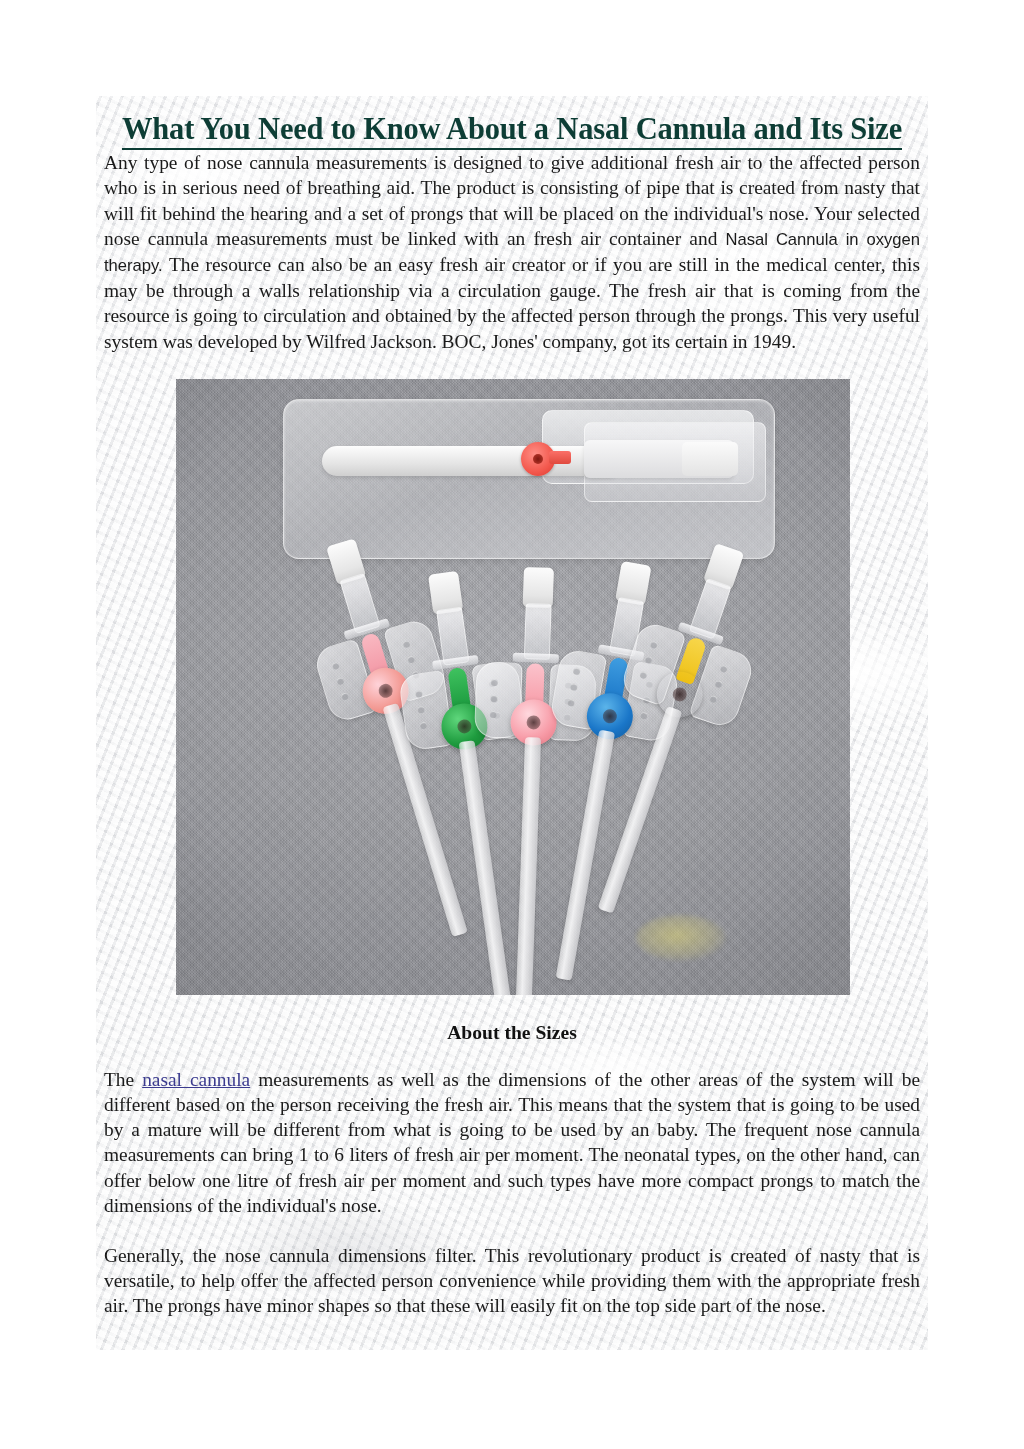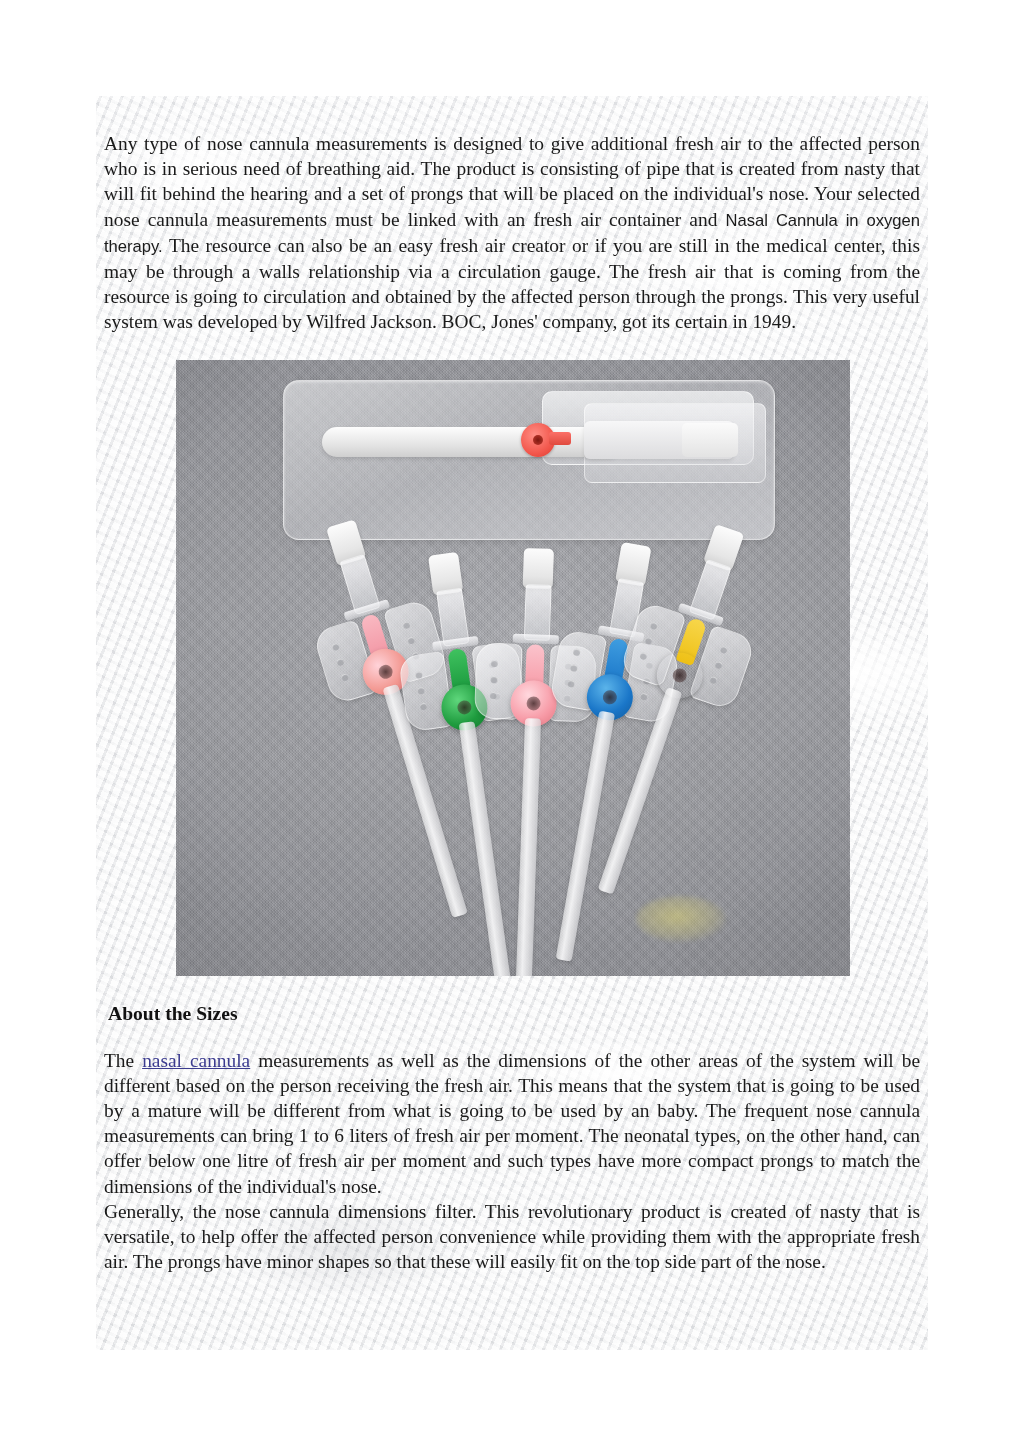--- a/index.html
+++ b/index.html
@@ -72,36 +72,37 @@
   p.body {
     margin: 0;
     color: #1a1a1a;
     font-size: 19.4px;
     line-height: 25.2px;
     text-align: justify;
     text-justify: inter-word;
     padding: 0 4px;
     font-family: "Liberation Serif", "DejaVu Serif", serif;
   }
-  #p-intro { margin-top: 27px; }
+  #p-intro { }
 
   .sans-inline {
     font-family: "Liberation Sans", "DejaVu Sans", sans-serif;
     font-size: 16.6px;
   }
 
   
   h2.section-head {
     margin: 4px;
     padding: 0 4px;
     font-family: "Liberation Serif", "DejaVu Serif", serif;
     font-weight: bold;
     font-size: 19.6px;
     line-height: 24px;
     color: #111111;
+    text-align: center;
   }
 
   
   a.inline-link {
     color: #3b3b8f;
   }
 
   
   .figure-wrap {
     margin: 25px 0 0 0;
@@ -276,20 +277,21 @@
     background: radial-gradient(ellipse at 45% 45%, rgba(215,206,120,0.62), rgba(200,192,120,0.28) 55%, rgba(190,185,130,0) 78%);
     filter: blur(2px);
   }
 </style>
 </head>
 <body>
 
 <div id="page">
   <div id="content">
 
+    <h1 class="doc-title"><span class="tl-inner">What You Need to Know About a Nasal Cannula and Its Size</span></h1>
 
     <p class="body" id="p-intro"><span>Any type of nose cannula measurements is designed to give additional fresh air to the affected person who is in serious need of breathing aid. The product is consisting of pipe that is created from nasty that will fit behind the hearing and a set of prongs that will be placed on the individual's nose. Your selected nose cannula measurements must be linked with an fresh air container and </span><span class="sans-inline">Nasal Cannula in oxygen therapy.</span><span> The resource can also be an easy fresh air creator or if you are still in the medical center, this may be through a walls relationship via a circulation gauge. The fresh air that is coming from the resource is going to circulation and obtained by the affected person through the prongs. This very useful system was developed by Wilfred Jackson. BOC, Jones' company, got its certain in 1949.</span></p>
 
     <div class="figure-wrap">
       <div id="photo">
         <div class="grain"></div>
 
         <div class="blister">
           <div class="dome"></div>
           <div class="dome2"></div>
@@ -429,16 +431,16 @@
 
         <div class="stain"></div>
         <div class="vignette"></div>
       </div>
     </div>
 
     <h2 class="section-head" style="margin-top:26px;">About the Sizes</h2>
 
     <p class="body" style="margin-top:22px;"><span>The </span><a class="inline-link" href="#">nasal cannula</a><span> measurements as well as the dimensions of the other areas of the system will be different based on the person receiving the fresh air. This means that the system that is going to be used by a mature will be different from what is going to be used by an baby. The frequent nose cannula measurements can bring 1 to 6 liters of fresh air per moment. The neonatal types, on the other hand, can offer below one litre of fresh air per moment and such types have more compact prongs to match the dimensions of the individual's nose.</span></p>
 
-    <p class="body" style=""><span>Generally, the nose cannula dimensions filter. This revolutionary product is created of nasty that is versatile, to help offer the affected person convenience while providing them with the appropriate fresh air. The prongs have minor shapes so that these will easily fit on the top side part of the nose.</span></p>
+    <p class="body" style="margin-top:25px;"><span>Generally, the nose cannula dimensions filter. This revolutionary product is created of nasty that is versatile, to help offer the affected person convenience while providing them with the appropriate fresh air. The prongs have minor shapes so that these will easily fit on the top side part of the nose.</span></p>
 
   </div>
 </div>
 
 </body></html>

